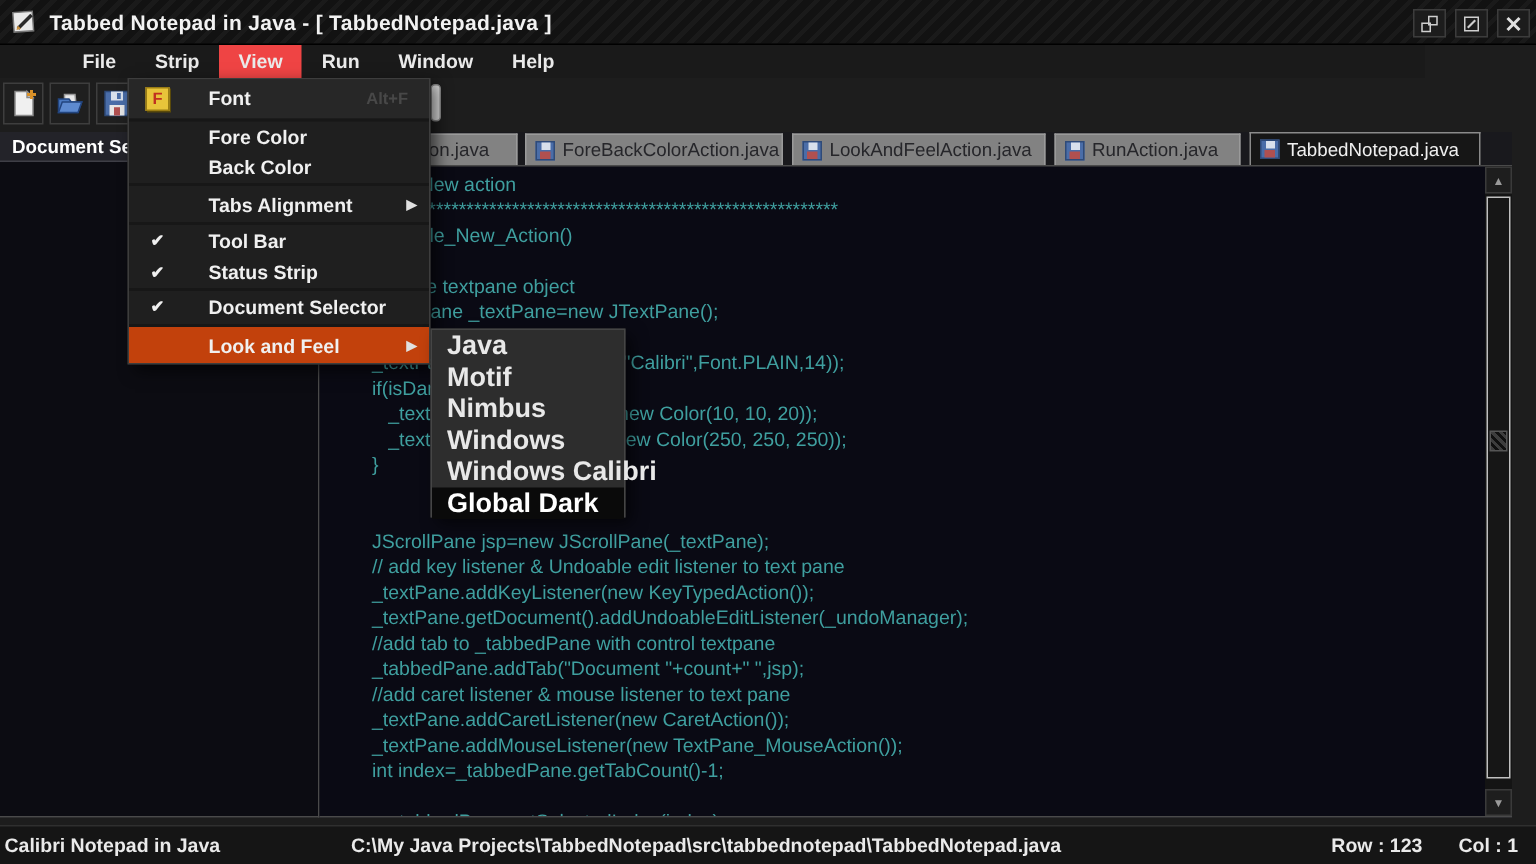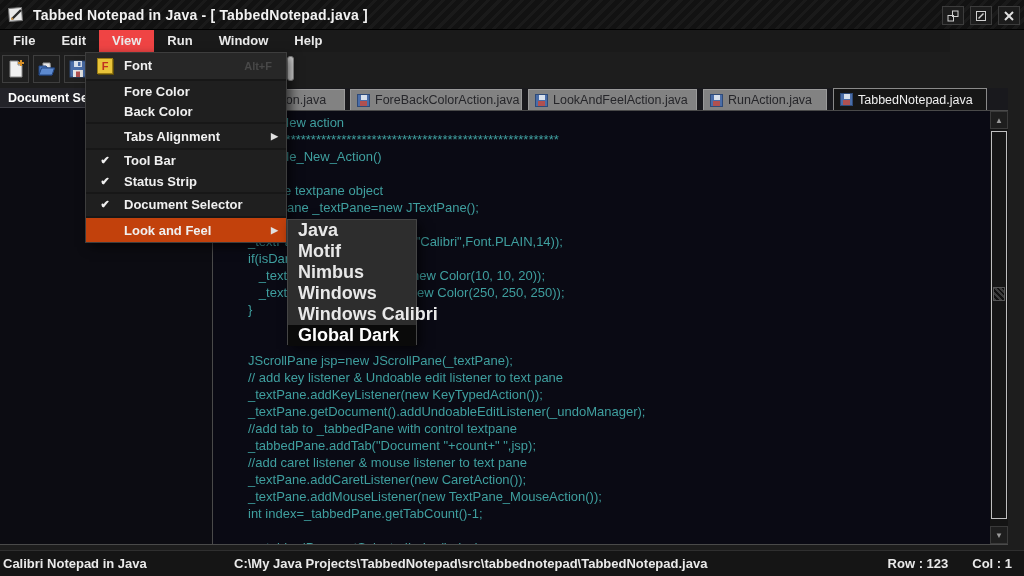--- a/index.html
+++ b/index.html
@@ -12,21 +12,21 @@
     background-image:repeating-linear-gradient(135deg, rgba(255,255,255,0.035) 0 3px, transparent 3px 8px);
     display:flex; align-items:center; border-bottom:1px solid #000; }
   .titlebar .app-icon { margin:0 8px 0 8px; }
   .titlebar .title { color:#f2f2f2; font-size:14px; font-weight:bold; letter-spacing:.2px; }
   .win-controls { position:absolute; right:4px; top:6px; display:flex; gap:6px; }
   .win-btn { width:22px; height:19px; background:#1c1c1c; border:1px solid #3c3c3c;
     display:flex; align-items:center; justify-content:center; }
 
   
   .menubar { position:absolute; left:0; top:30px; width:950px; height:22px; background:#1a1a1a;
-    display:flex; align-items:stretch; }
+    display:flex; align-items:stretch;padding-left:42px; }
   .menubar .mitem { padding:0 13px; color:#eaeaea; font-size:13px; font-weight:bold; line-height:22px; }
   .menubar .mitem.selected { background:#ef4444; }
 
   
   .toolbar { position:absolute; left:0; top:52px; width:1024px; height:36px; background:#1d1d1d; }
   .tool-btn { position:absolute; top:3px; width:27px; height:28px; background:#1f1f1f;
     border:1px solid #3e3e3e; display:flex; align-items:center; justify-content:center; }
   .tool-btn.b1 { left:2px; } .tool-btn.b2 { left:33px; } .tool-btn.b3 { left:64px; }
   .tool-grip { position:absolute; left:287px; top:4px; width:7px; height:25px; background:#dedede;
     border:1px solid #8a8a8a; border-radius:3px; z-index:3; }
@@ -77,21 +77,21 @@
   .statusbar .app-name { width:234px; padding-left:3px; white-space:nowrap; overflow:hidden; }
   .statusbar .path { white-space:nowrap; }
   .statusbar .rowcol { margin-left:auto; display:flex; gap:24px; padding-right:12px; }
 
   
   .viewmenu { position:absolute; left:85px; top:52px; width:202px; height:191px; background:#1f1f1f;
     border:1px solid #3d3d3d; z-index:30; box-shadow:4px 4px 10px rgba(0,0,0,0.6);
     display:flex; flex-direction:column; }
   .vm-row { display:flex; align-items:center; color:#f0f0f0; font-size:13px; font-weight:bold; }
   .vm-row .gutter { width:38px; flex:0 0 auto; display:flex; align-items:center; justify-content:center; }
-  .vm-row .lbl { white-space:nowrap; }
+  .vm-row .lbl { margin-left:15px; white-space:nowrap; }
   .vm-row .arrow { margin-left:auto; margin-right:8px; font-size:9px; color:#e0e0e0; }
   .vm-row .shortcut { margin-left:auto; margin-right:14px; font-size:11px; color:#484848; font-weight:bold; }
   .vm-row .check { color:#f0f0f0; font-size:11px; }
   .vm-sep { height:2px; background:#171717; }
   .r-font{height:26px; background:#272727;} .r-fore{height:21px;} .r-back{height:21px;}
   .r-tabs{height:24px;} .r-tool{height:21px;} .r-status{height:21px;} .r-doc{height:23px;}
   .r-laf{height:24px; background:#c2410c;}
   .font-badge { width:16px; height:16px; background:#e8c43a; border:1px solid #9a7d14;
     color:#c03020; font-size:11px; font-weight:bold; text-align:center; line-height:15px;
     box-shadow:1px 1px 0 #5a4a0a; }
@@ -143,21 +143,21 @@
             <line x1="2" y1="2" x2="10" y2="10" stroke="#e0e0e0" stroke-width="2"></line>
             <line x1="10" y1="2" x2="2" y2="10" stroke="#e0e0e0" stroke-width="2"></line>
           </svg>
         </span>
       </div>
     </div>
   </div>
 
   <div class="menubar">
     <div class="mitem">File</div>
-    <div class="mitem">Edit</div>
+    <div class="mitem">Strip</div>
     <div class="mitem selected">View</div>
     <div class="mitem">Run</div>
     <div class="mitem">Window</div>
     <div class="mitem">Help</div>
   </div>
 
   <div class="toolbar">
     <div class="tool-btn b1">
       <span>
         <svg width="20" height="20" viewBox="0 0 20 20">

